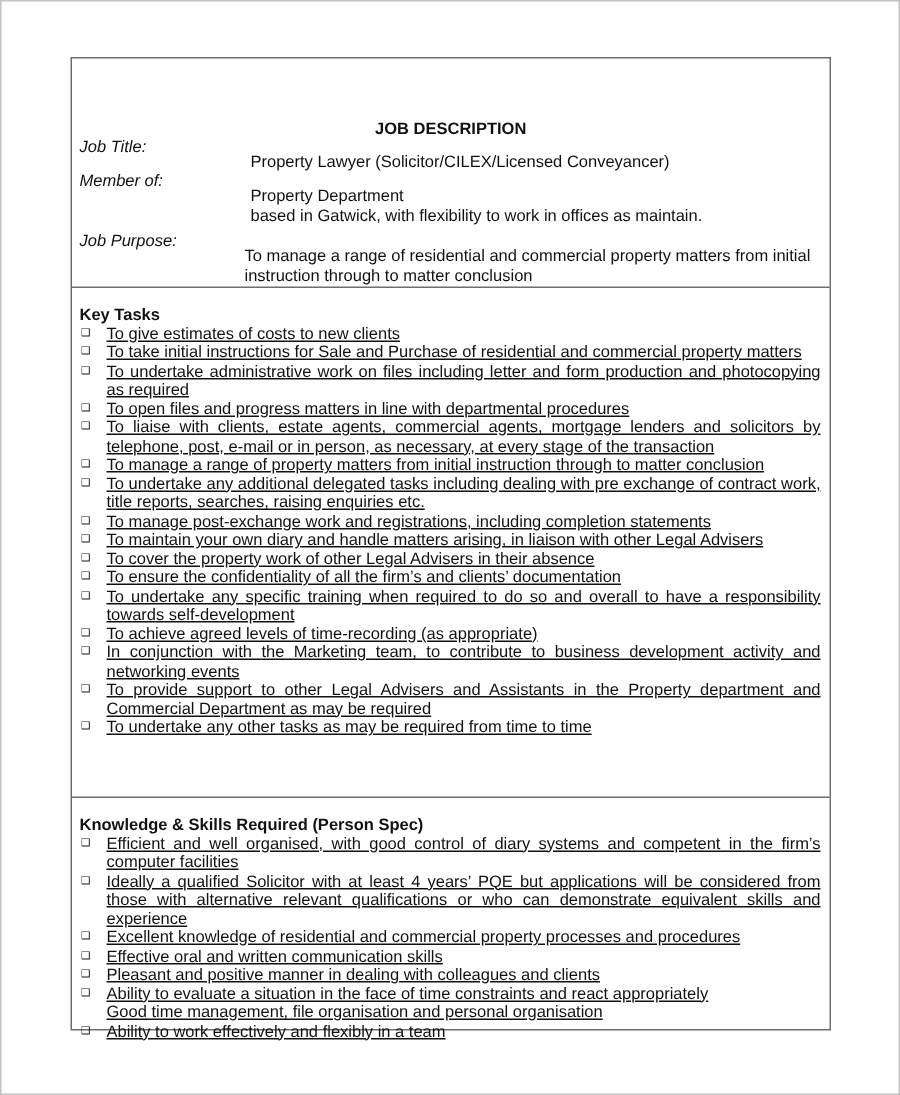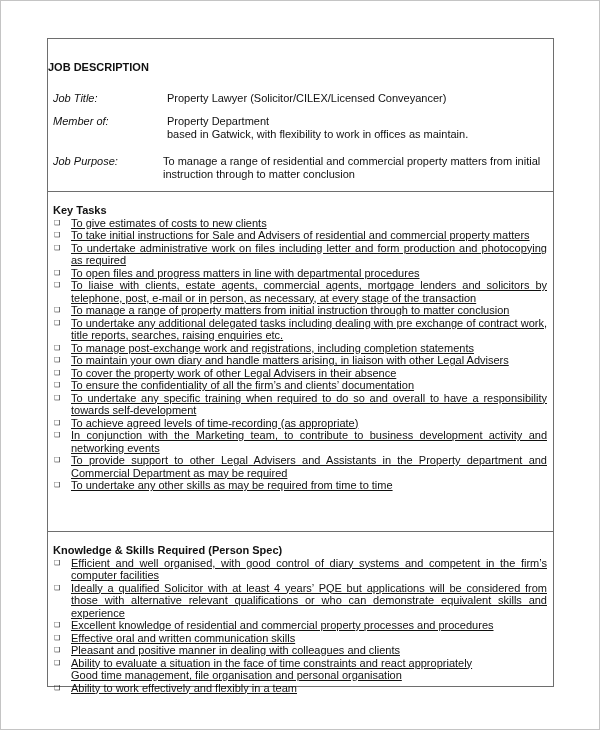--- a/index.html
+++ b/index.html
@@ -14,26 +14,26 @@
   .doc-table {
     position: absolute; left: 46px; top: 37px; width: 507px; height: 649px;
     border: 1px solid #6e6e6e; box-sizing: border-box;
   }
   .section { position: absolute; left: 0; right: 0; box-sizing: border-box; }
   .sec-header { top: 0; height: 153px; border-bottom: 1px solid #6e6e6e; }
   .sec-tasks { top: 153px; height: 340px; border-bottom: 1px solid #6e6e6e; }
   .sec-skills { top: 493px; bottom: 0; }
 
   .doc-title {
-    position: absolute; left: 0; right: 0; top: 22px; text-align: left;
+    position: absolute; left: 0; right: 0; top: 41px; text-align: center;
     font-weight: bold; font-size: 11px; letter-spacing: 0;
   }
   .field { position: absolute; left: 5px; right: 6px; font-size: 11px; line-height: 12.5px; }
   .field .label { position: absolute; left: 0; top: 0; font-style: italic; }
-  .field .value { position: absolute; left: 114px; top: 0; right: 0; }
+  .field .value { position: absolute; left: 114px; top: 10px; right: 0; }
   .field.purpose .value { left: 110px; }
   .field-title { top: 53px; }
   .field-member { top: 76px; }
   .field-purpose { top: 116px; }
 
   .section-heading {
     position: absolute; left: 5px; font-weight: bold; font-size: 11px; line-height: 12.5px;
   }
   .sec-tasks .section-heading { top: 12px; }
   .sec-skills .section-heading { top: 12px; }
@@ -76,35 +76,35 @@
       <div class="field field-purpose purpose">
         <span class="label">Job Purpose:</span>
         <span class="value">To manage a range of residential and commercial property matters from initial instruction through to matter conclusion</span>
       </div>
     </div>
 
     <div class="section sec-tasks">
       <div class="section-heading">Key Tasks</div>
       <ul class="bullets" id="tasks-list">
           <li><span class="bullet">❑</span><span>To give estimates of costs to new clients</span></li>
-          <li><span class="bullet">❑</span><span>To take initial instructions for Sale and Advisers of residential and commercial property matters</span></li>
+          <li><span class="bullet">❑</span><span>To take initial instructions for Sale and Purchase of residential and commercial property matters</span></li>
           <li><span class="bullet">❑</span><span>To undertake administrative work on files including letter and form production and photocopying as required</span></li>
           <li><span class="bullet">❑</span><span>To open files and progress matters in line with departmental procedures</span></li>
           <li><span class="bullet">❑</span><span>To liaise with clients, estate agents, commercial agents, mortgage lenders and solicitors by telephone, post, e-mail or in person, as necessary, at every stage of the transaction</span></li>
           <li><span class="bullet">❑</span><span>To manage a range of  property matters from initial instruction through to matter conclusion</span></li>
           <li><span class="bullet">❑</span><span>To undertake any additional delegated tasks including dealing with pre exchange of contract work, title reports, searches, raising enquiries etc.</span></li>
           <li><span class="bullet">❑</span><span>To manage post-exchange work and registrations, including completion statements</span></li>
           <li><span class="bullet">❑</span><span>To maintain your own diary and handle matters arising, in liaison with other Legal Advisers</span></li>
           <li><span class="bullet">❑</span><span>To cover the property work of other Legal Advisers in their absence</span></li>
           <li><span class="bullet">❑</span><span>To ensure the confidentiality of all the firm’s and clients’ documentation</span></li>
           <li><span class="bullet">❑</span><span>To undertake any specific training when required to do so and overall to have a responsibility towards self-development</span></li>
           <li><span class="bullet">❑</span><span>To achieve agreed levels of time-recording (as appropriate)</span></li>
           <li><span class="bullet">❑</span><span>In conjunction with the Marketing team, to contribute to business development activity and networking events</span></li>
           <li><span class="bullet">❑</span><span>To provide support to other Legal Advisers and Assistants in the Property department and Commercial Department as may be required</span></li>
-          <li><span class="bullet">❑</span><span>To undertake any other skills as may be required from time to time</span></li>
+          <li><span class="bullet">❑</span><span>To undertake any other tasks as may be required from time to time</span></li>
         </ul>
     </div>
 
     <div class="section sec-skills">
       <div class="section-heading">Knowledge &amp; Skills Required (Person Spec)</div>
       <ul class="bullets" id="skills-list">
           <li><span class="bullet">❑</span><span>Efficient and well organised, with good control of diary systems and competent in the firm’s computer facilities</span></li>
           <li><span class="bullet">❑</span><span>Ideally a qualified Solicitor with at least 4 years’ PQE but applications will be considered from those with alternative relevant qualifications or who can demonstrate equivalent skills and experience</span></li>
           <li><span class="bullet">❑</span><span>Excellent knowledge of residential and commercial property processes and procedures</span></li>
           <li><span class="bullet">❑</span><span>Effective oral and written communication skills</span></li>

